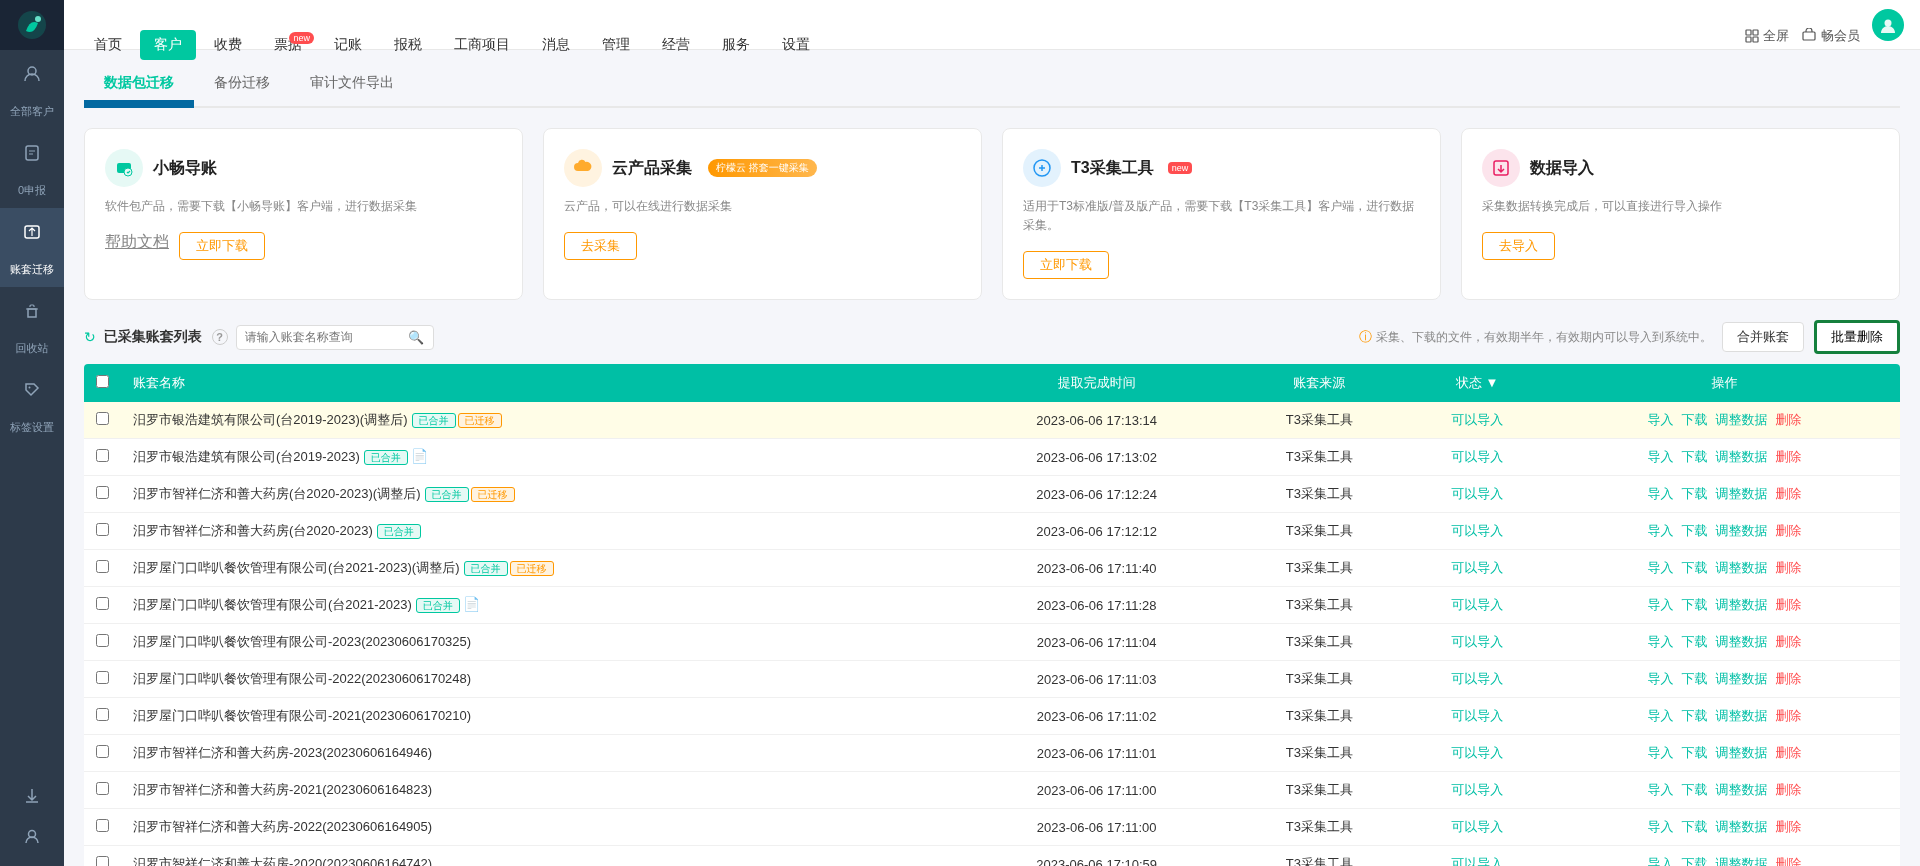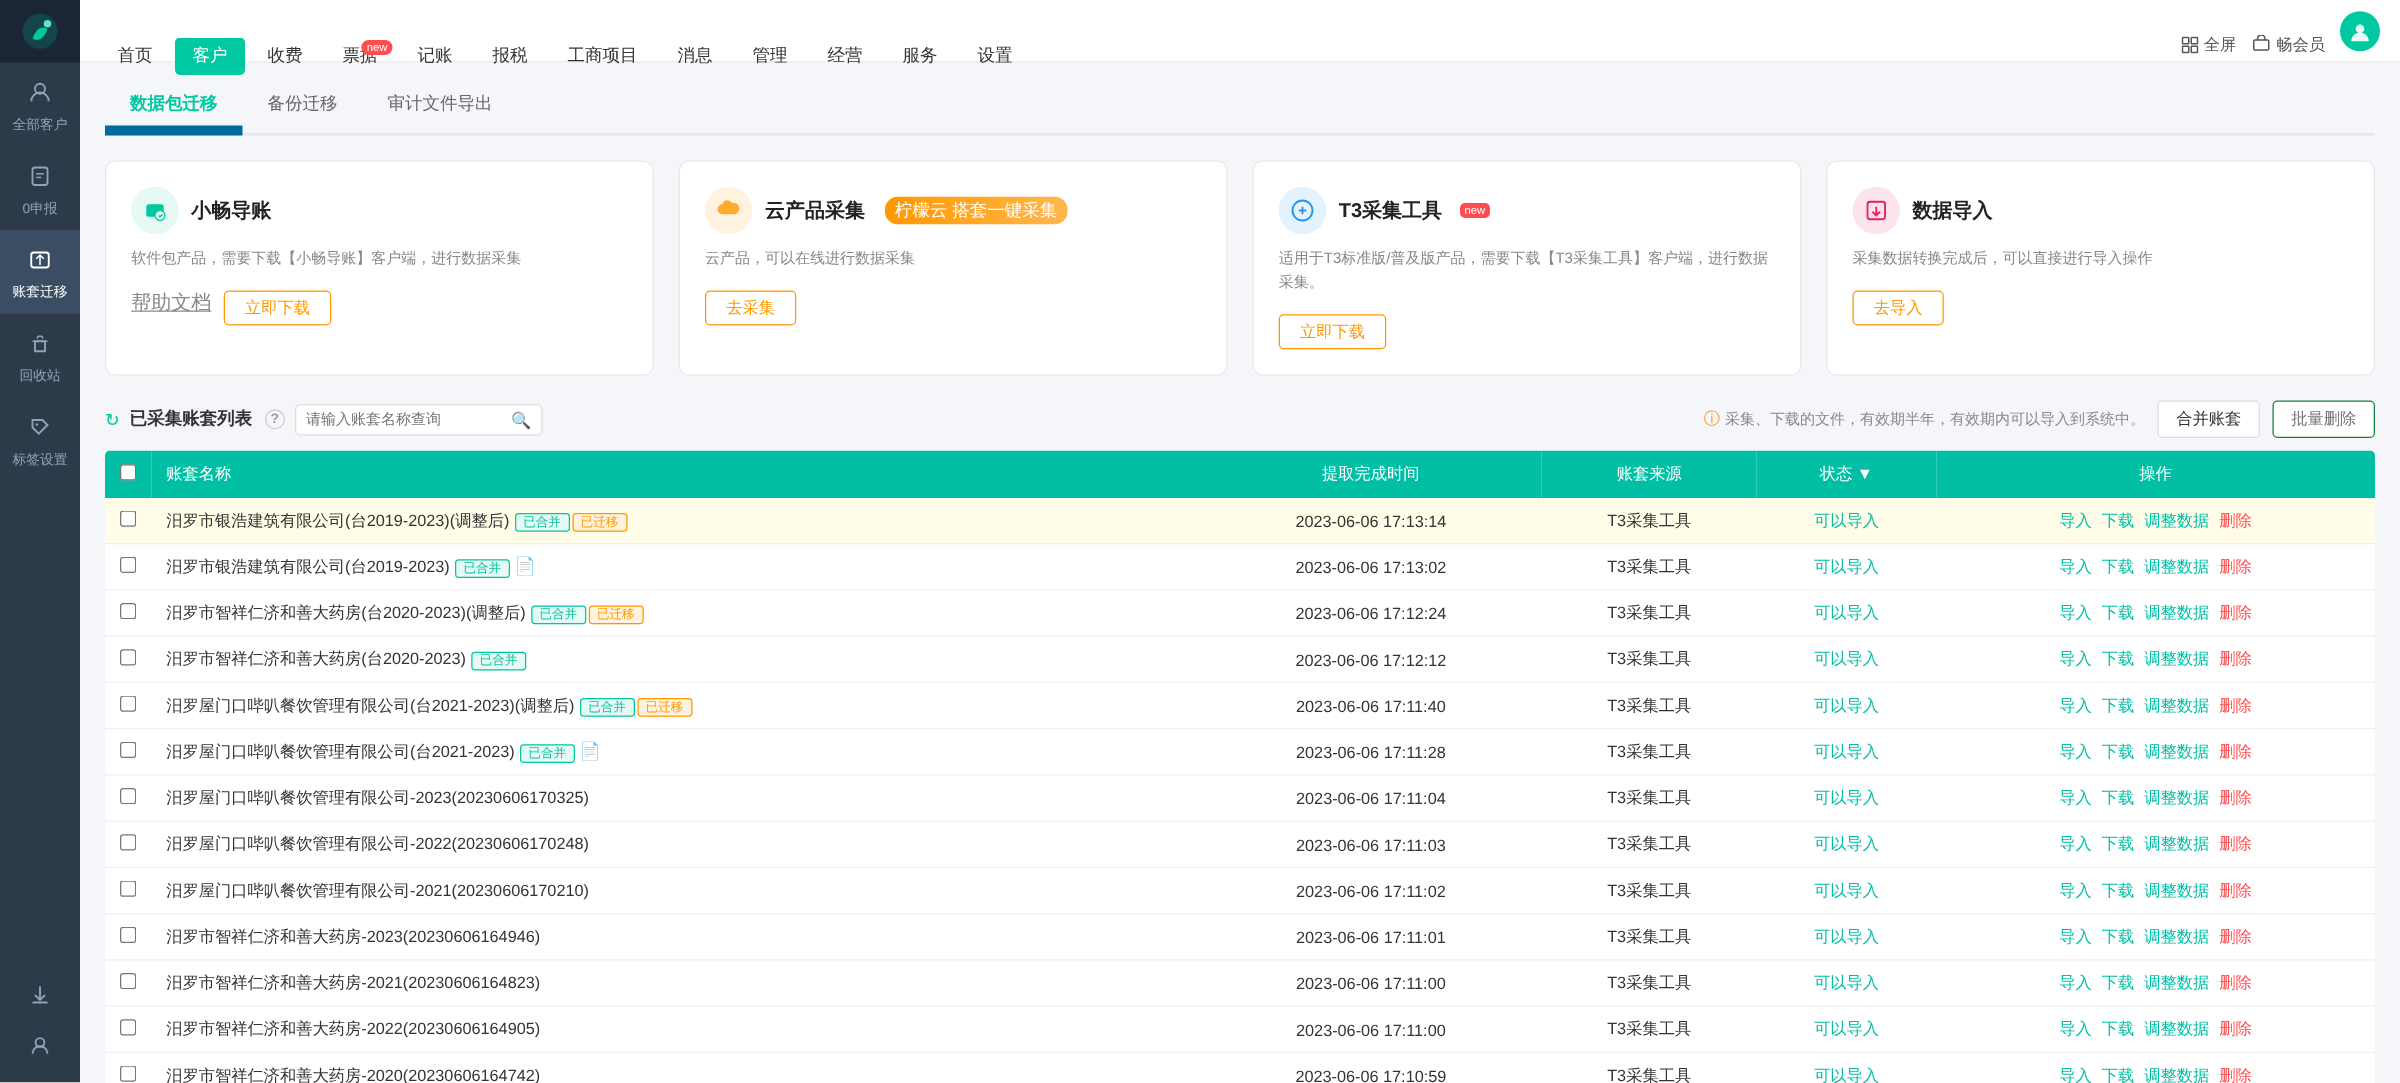--- a/index.html
+++ b/index.html
@@ -2,21 +2,21 @@
 <html><head>
   <meta charset="utf-8">
   <style>
     * { margin: 0; padding: 0; box-sizing: border-box; }
     body { font-family: 'Microsoft YaHei', Arial, sans-serif; font-size: 13px; background: #f5f6fa; color: #333; width: 1920px; height: 866px; overflow: hidden; display: flex; }
 
     
     .sidebar { width: 64px; background: #2d3a4a; display: flex; flex-direction: column; align-items: center; padding-top: 0; flex-shrink: 0; }
     .sidebar-logo { width: 64px; height: 50px; background: #1a2535; display: flex; align-items: center; justify-content: center; }
     .sidebar-logo svg { width: 32px; height: 32px; }
-    .sidebar-item-wrap { display: flex; flex-direction: column; align-items: center; width: 100%; padding: 10px 0; cursor: pointer; color: #8fa3b8; font-size: 11px; gap: 4px; }
+    .sidebar-item-wrap { display: flex; flex-direction: column; align-items: center; width: 100%; padding: 10px 0; cursor: pointer; color: #8fa3b8; font-size: 11px; gap: 16px; }
     .sidebar-item-wrap .icon-circle { width: 28px; height: 28px; display: flex; align-items: center; justify-content: center; }
     .sidebar-bottom { margin-top: auto; display: flex; flex-direction: column; align-items: center; padding-bottom: 10px; }
 
     
     .main-area { flex: 1; display: flex; flex-direction: column; overflow: hidden; }
     .top-nav { height: 50px; background: #fff; display: flex; align-items: center; padding: 0 16px; border-bottom: 1px solid #e8e8e8; flex-shrink: 0; gap: 4px; }
     .nav-item { padding: 6px 14px; cursor: pointer; font-size: 14px; color: #333; border-radius: 4px; white-space: nowrap; position: relative; margin-top: 40px; }
     .nav-item.active { background: #00c8a0; color: #fff; border-radius: 4px; }
     .nav-badge { position: absolute; top: 2px; right: 2px; background: #ff4d4f; color: #fff; font-size: 9px; padding: 1px 4px; border-radius: 8px; }
     .top-right { margin-left: auto; display: flex; align-items: center; gap: 12px; }
@@ -34,38 +34,38 @@
     
     .cards-row { display: flex; gap: 20px; margin-bottom: 20px; }
     .card { flex: 1; background: #fff; border-radius: 8px; padding: 20px; border: 1px solid #e8e8e8; display: flex; flex-direction: column; gap: 10px; }
     .card-header { display: flex; align-items: center; gap: 10px; }
     .card-icon { width: 38px; height: 38px; border-radius: 50%; display: flex; align-items: center; justify-content: center; font-size: 18px; flex-shrink: 0; }
     .card-icon.green { background: #e6f9f5; color: #00c8a0; }
     .card-icon.orange { background: #fff3e0; color: #ff9800; }
     .card-icon.blue { background: #e3f2fd; color: #2196f3; }
     .card-icon.red { background: #fce4ec; color: #e91e63; }
     .card-title { font-size: 16px; font-weight: 600; color: #222; }
-    .card-tag { display: inline-flex; align-items: center; background: linear-gradient(90deg,#ff9800,#ffb74d); color: #fff; font-size: 14px; padding: 2px 8px; border-radius: 10px; margin-left: 6px; }
+    .card-tag { display: inline-flex; align-items: center; background: linear-gradient(90deg,#ff9800,#ffb74d); color: #fff; font-size: 10px; padding: 2px 8px; border-radius: 10px; margin-left: 6px; }
     .card-desc { font-size: 12px; color: #888; line-height: 1.6; }
     .card-actions { display: flex; gap: 10px; margin-top: 6px; }
     .btn-link { font-size: 16px; color: #888; cursor: pointer; text-decoration: underline; }
     .btn-outline { border: 1px solid #ff9800; color: #ff9800; background: #fff; padding: 4px 16px; border-radius: 4px; cursor: pointer; font-size: 13px; }
     .card-new-badge { background: #ff4d4f; color: #fff; font-size: 9px; padding: 1px 4px; border-radius: 4px; margin-left: 4px; }
 
     
     .list-header { display: flex; align-items: center; gap: 8px; margin-bottom: 10px; }
     .list-title { font-size: 14px; font-weight: 600; color: #333; display: flex; align-items: center; gap: 6px; }
     .refresh-icon { cursor: pointer; color: #00c8a0; font-size: 14px; }
     .search-box { display: flex; align-items: center; border: 1px solid #ddd; border-radius: 4px; padding: 4px 8px; gap: 4px; background: #fff; }
     .search-box input { border: none; outline: none; font-size: 12px; width: 160px; }
     .search-icon { color: #aaa; cursor: pointer; }
     .list-right { margin-left: auto; display: flex; align-items: center; gap: 10px; }
     .list-hint { font-size: 12px; color: #888; display: flex; align-items: center; gap: 4px; }
     .btn-merge { border: 1px solid #ddd; background: #fff; padding: 5px 14px; border-radius: 4px; cursor: pointer; font-size: 13px; color: #333; }
-    .btn-batch-del { border: 1px solid #15803d; background: #fff; padding: 5px 14px; border-radius: 4px; cursor: pointer; font-size: 13px; color: #737373; }
+    .btn-batch-del { border: 3px solid #15803d; background: #fff; padding: 5px 14px; border-radius: 4px; cursor: pointer; font-size: 13px; color: #000000; }
 
     
     .data-table { width: 100%; border-collapse: collapse; background: #fff; border-radius: 4px; overflow: hidden; font-size: 13px; }
     .data-table thead { background: #00bfa5; color: #fff; padding-left: 20px; }
     .data-table thead th { padding: 10px 12px; text-align: center; font-weight: 500; white-space: nowrap; }
     .data-table thead th.left { text-align: left; }
     .data-table tbody tr { border-bottom: 1px solid #f0f0f0; }
     .data-table tbody tr.highlighted { background: #fffde7; }
     .data-table tbody td { padding: 9px 12px; color: #333; text-align: center; white-space: nowrap; }
     .data-table tbody td.left { text-align: left; }

